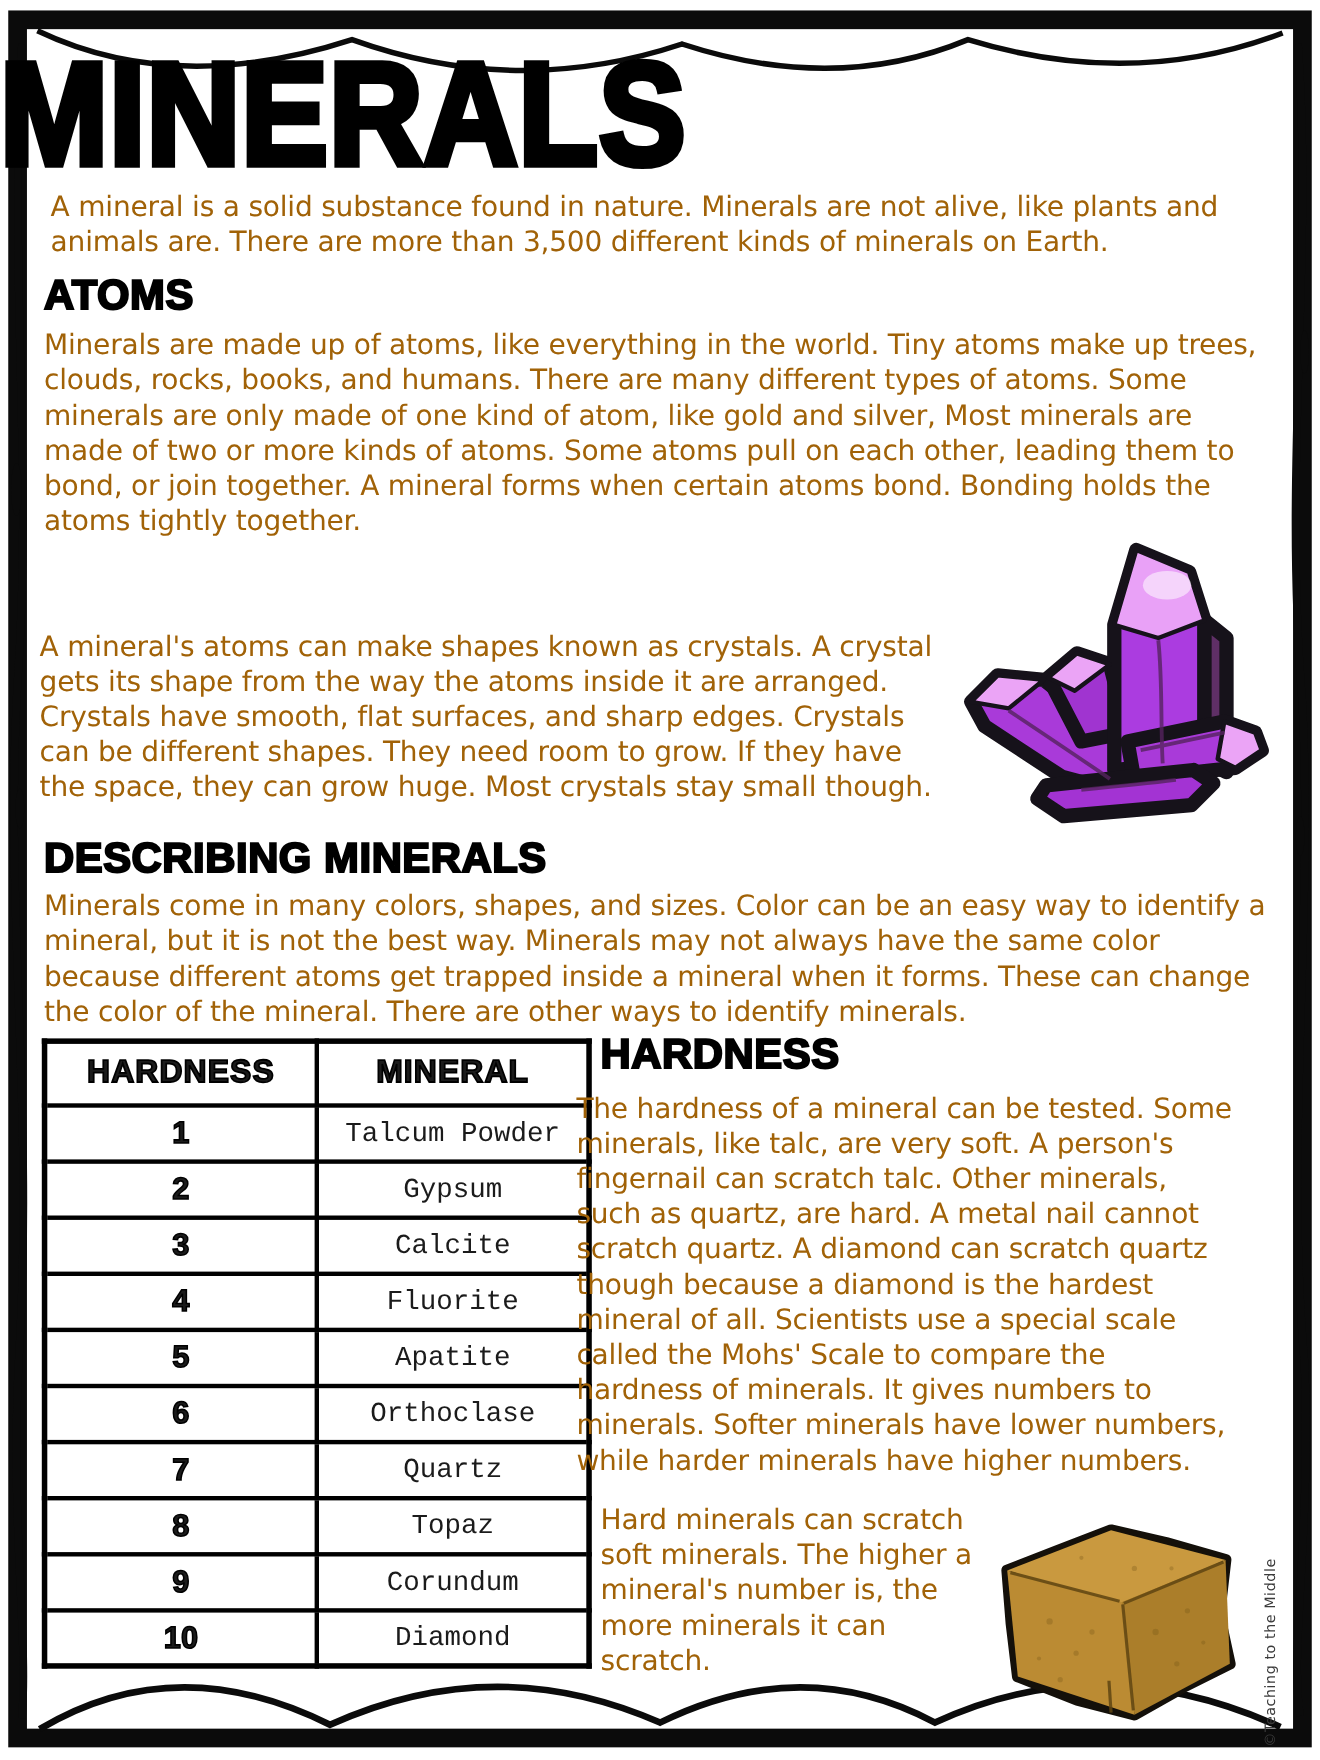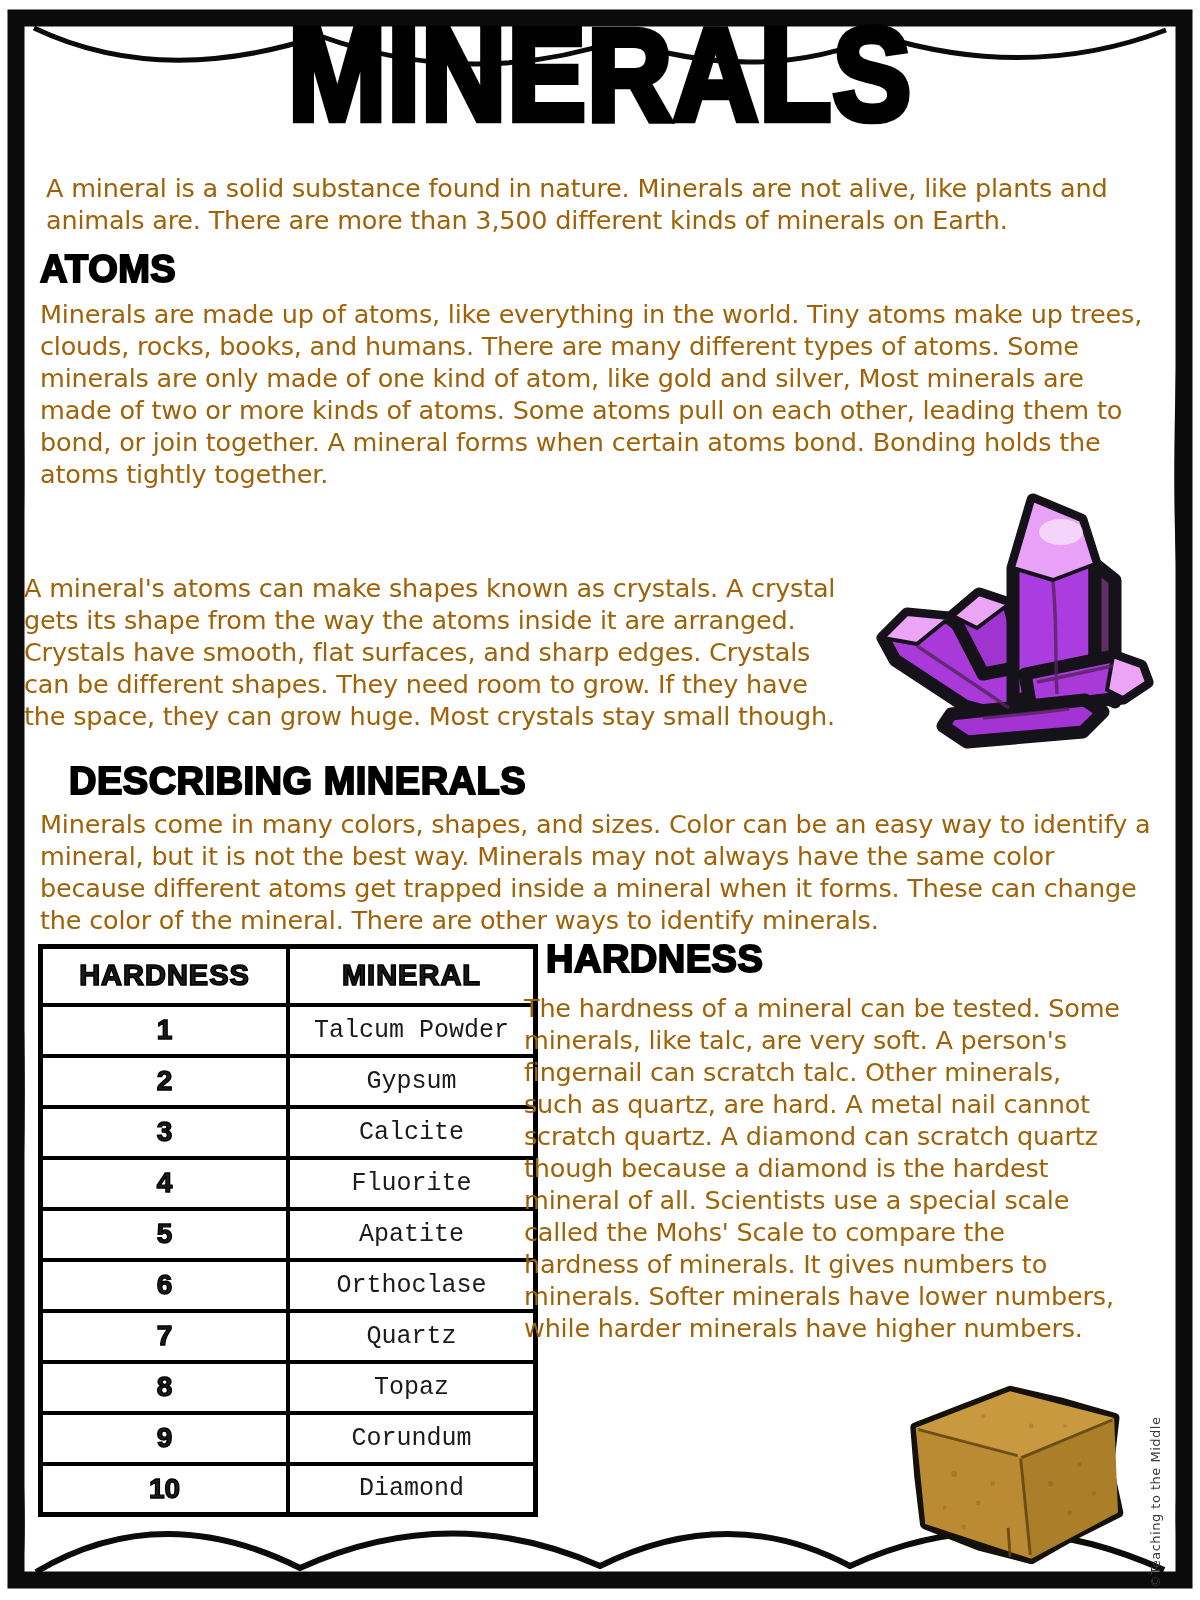--- a/index.html
+++ b/index.html
@@ -8,22 +8,21 @@
     position:relative;
     width:1200px; height:1600px;
     background:#ffffff;
     overflow:hidden;
     font-family:"DejaVu Sans", sans-serif;
     color:#1b1b1b;
   }
   .border-svg { position:absolute; inset:0; width:1200px; height:1600px; pointer-events:none; }
 
   .title-wrap {
-    position:absolute; top:6px; left:0; width:100%;
-    text-align:center;
+    position:absolute; top:36px; left:0; width:100%;
   }
   .title {
     display:inline-block;
     font-family:"Liberation Sans", sans-serif;
     font-weight:900;
     font-size:118px;
     letter-spacing:1px;
     color:#000;
     -webkit-text-stroke:6px #000;
     transform:scaleY(1.12);
@@ -42,23 +41,23 @@
     font-size:38px;
     color:#000;
     -webkit-text-stroke:2px #000;
     letter-spacing:0.5px;
     text-align:center;
   }
   .intro        { position:absolute; top:172px; left:46px; width:1118px; }
   .h-atoms      { position:absolute; top:248px; left:40px; }
   .p-atoms      { position:absolute; top:298px; left:40px; width:1122px; }
   .h-crystals   { position:absolute; top:522px; left:40px; }
-  .p-crystals   { position:absolute; top:572px; left:24px; width:814px; }
+  .p-crystals   { position:absolute; top:572px; left:36px; width:814px; }
   .crystal-img  { position:absolute; top:468px; left:852px; width:306px; height:300px; }
-  .h-describing { position:absolute; top:760px; left:40px;margin-left:29px; }
+  .h-describing { position:absolute; top:760px; left:40px; }
   .p-describing { position:absolute; top:808px; left:40px; width:1122px; }
 
   .hard-table {
     position:absolute; top:944px; left:38px; width:500px;
     border-collapse:collapse;
     background:#fff;
   }
   .hard-table th, .hard-table td {
     border:4px solid #000;
     text-align:center;
@@ -212,20 +211,21 @@
         </tr>
       <tr>
           <td class="num">10</td>
           <td class="min">Diamond</td>
         </tr>
     </tbody>
   </table>
 
   <div class="h2 h-hardness">HARDNESS</div>
   <p class="body-text p-hard1">The hardness of a mineral can be tested. Some minerals, like talc, are very soft. A person's fingernail can scratch talc.  Other minerals, such as quartz, are hard.  A metal nail cannot scratch quartz.  A diamond can scratch quartz though because a diamond is the hardest mineral of all.  Scientists use a special scale called the Mohs' Scale to compare the hardness of minerals. It gives numbers to minerals. Softer minerals have lower numbers, while harder minerals have higher numbers.</p>
+  <p class="body-text p-hard2">Hard minerals can scratch soft minerals.  The higher a mineral's number is, the more minerals it can scratch.</p>
 
   <svg class="cube-img" viewBox="0 0 260 220">
     <g stroke="#14100a" stroke-width="11" stroke-linejoin="round" stroke-linecap="round">
       <path d="M30,62 L76,44 L128,24 L180,36 L236,52 L230,104 L240,150 L196,172 L150,198 L96,184 L40,162 L34,112 Z" fill="#bb8b33"></path>
     </g>
     <path d="M30,62 L128,24 L236,52 L138,92 Z" fill="#c9993f"></path>
     <path d="M236,52 L240,150 L150,198 L138,92 Z" fill="#ab7e2a"></path>
     <path d="M30,62 L138,92 L150,198 L40,162 Z" fill="#bb8b33"></path>
     <g stroke="#5f4512" stroke-width="3" fill="none" opacity="0.85">
       <path d="M33,64 L136,91"></path>

